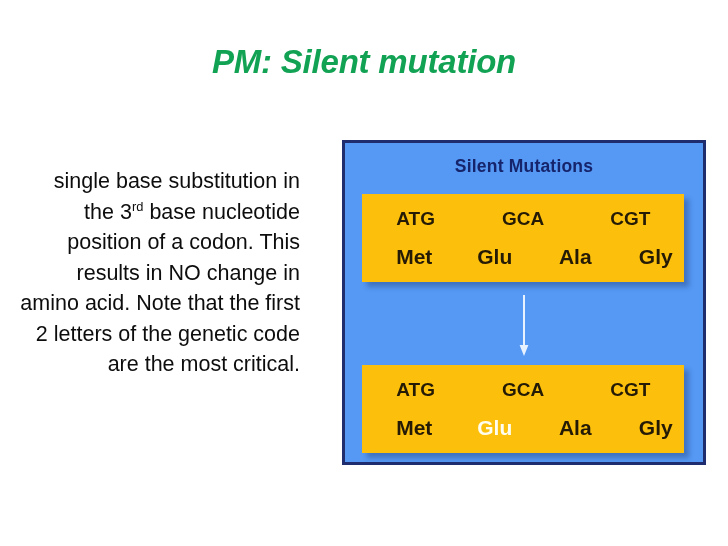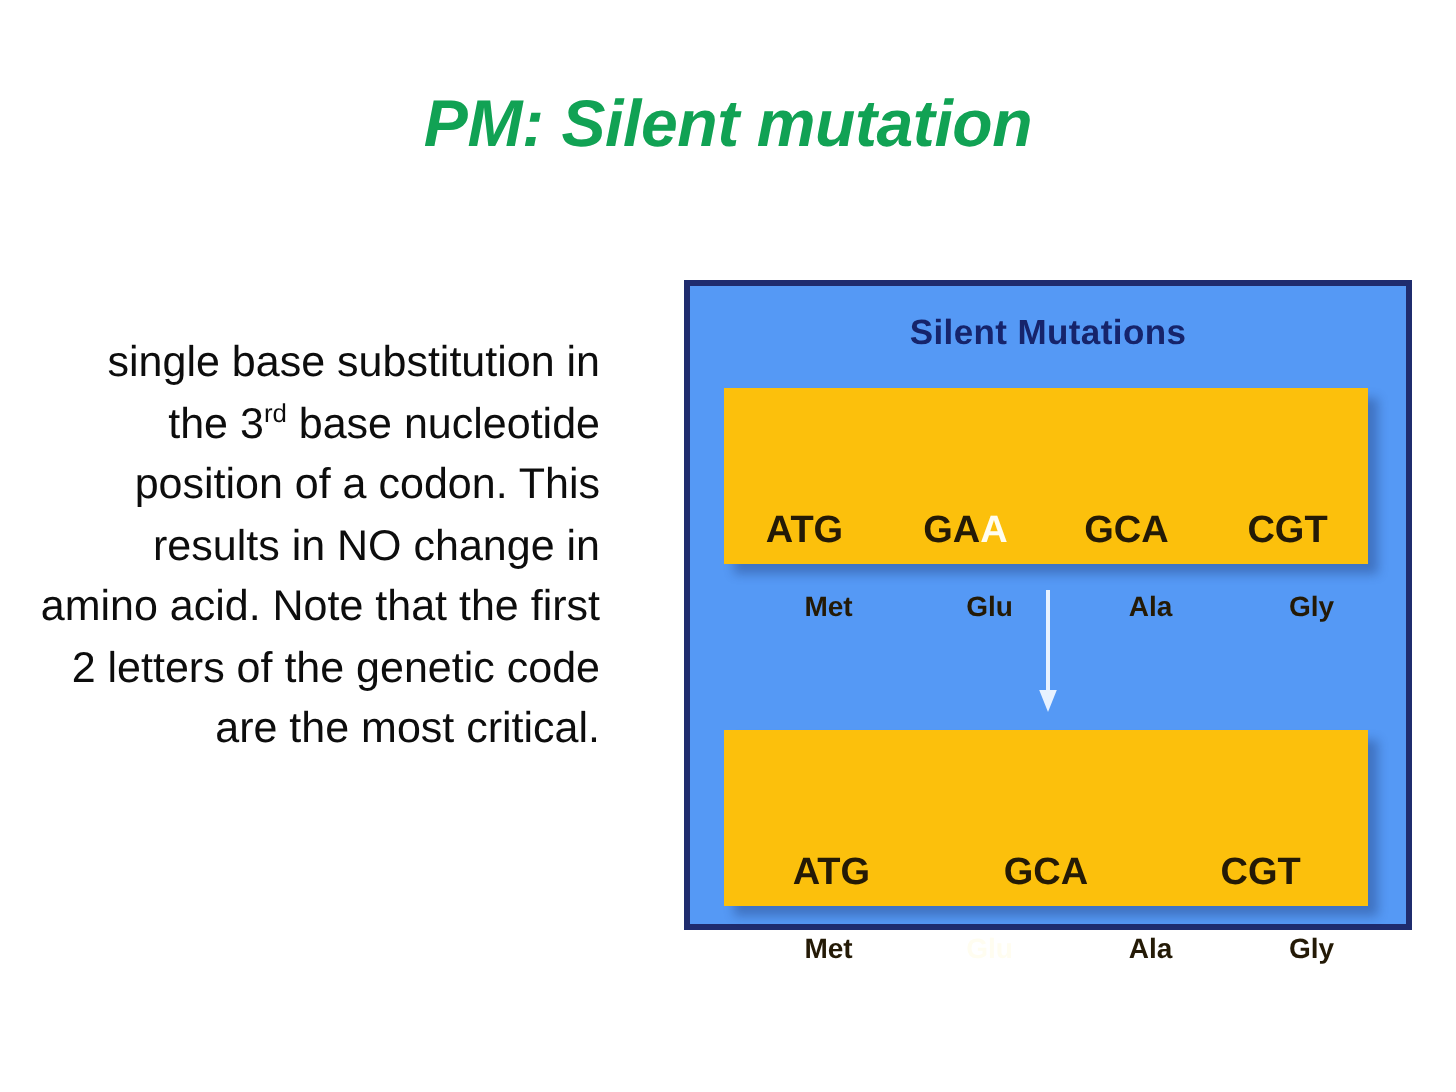--- a/index.html
+++ b/index.html
@@ -96,23 +96,22 @@
 
   .codon-cell {
     flex: 1 1 0;
     text-align: center;
     font-family: "Liberation Sans", sans-serif;
     font-weight: bold;
     font-size: 19px;
     color: #241a06;
     line-height: 27px;
     white-space: pre;
-    margin-top: 47px;
   }
-  .codon-cell.aa { font-size: 14px; padding-left: 24px; }
+  .codon-cell.aa { font-size: 21px; padding-left: 24px; }
   .hl { color: #fffdf0; }
 
   
   #transition-arrow {
     position: absolute;
     left: 50%;
     top: 152px;
     margin-left: -6px;
     width: 12px;
     height: 62px;
@@ -125,21 +124,20 @@
 
 <div id="body-text"><span>single base substitution in the 3</span><sup>rd</sup><span> base nucleotide position of a codon.  This results in NO change in amino acid.  Note that the first 2 letters of the genetic code are the most critical.</span></div>
 
 <div id="figure-panel">
 
   <div id="figure-caption">Silent Mutations</div>
 
   <div class="codon-box" id="codon-box-original">
     <div class="codon-row nucleotides">
       <div class="codon-cell"><span>ATG</span><span class="hl"></span></div>
-      <div class="codon-cell"><span>GA</span><span class="hl">A</span></div>
       <div class="codon-cell"><span>GCA</span><span class="hl"></span></div>
       <div class="codon-cell"><span>CGT</span><span class="hl"></span></div>
     </div>
     <div class="codon-row aminoacids">
       <div class="codon-cell aa">Met</div>
       <div class="codon-cell aa">Glu</div>
       <div class="codon-cell aa">Ala</div>
       <div class="codon-cell aa">Gly</div>
     </div>
   </div>

